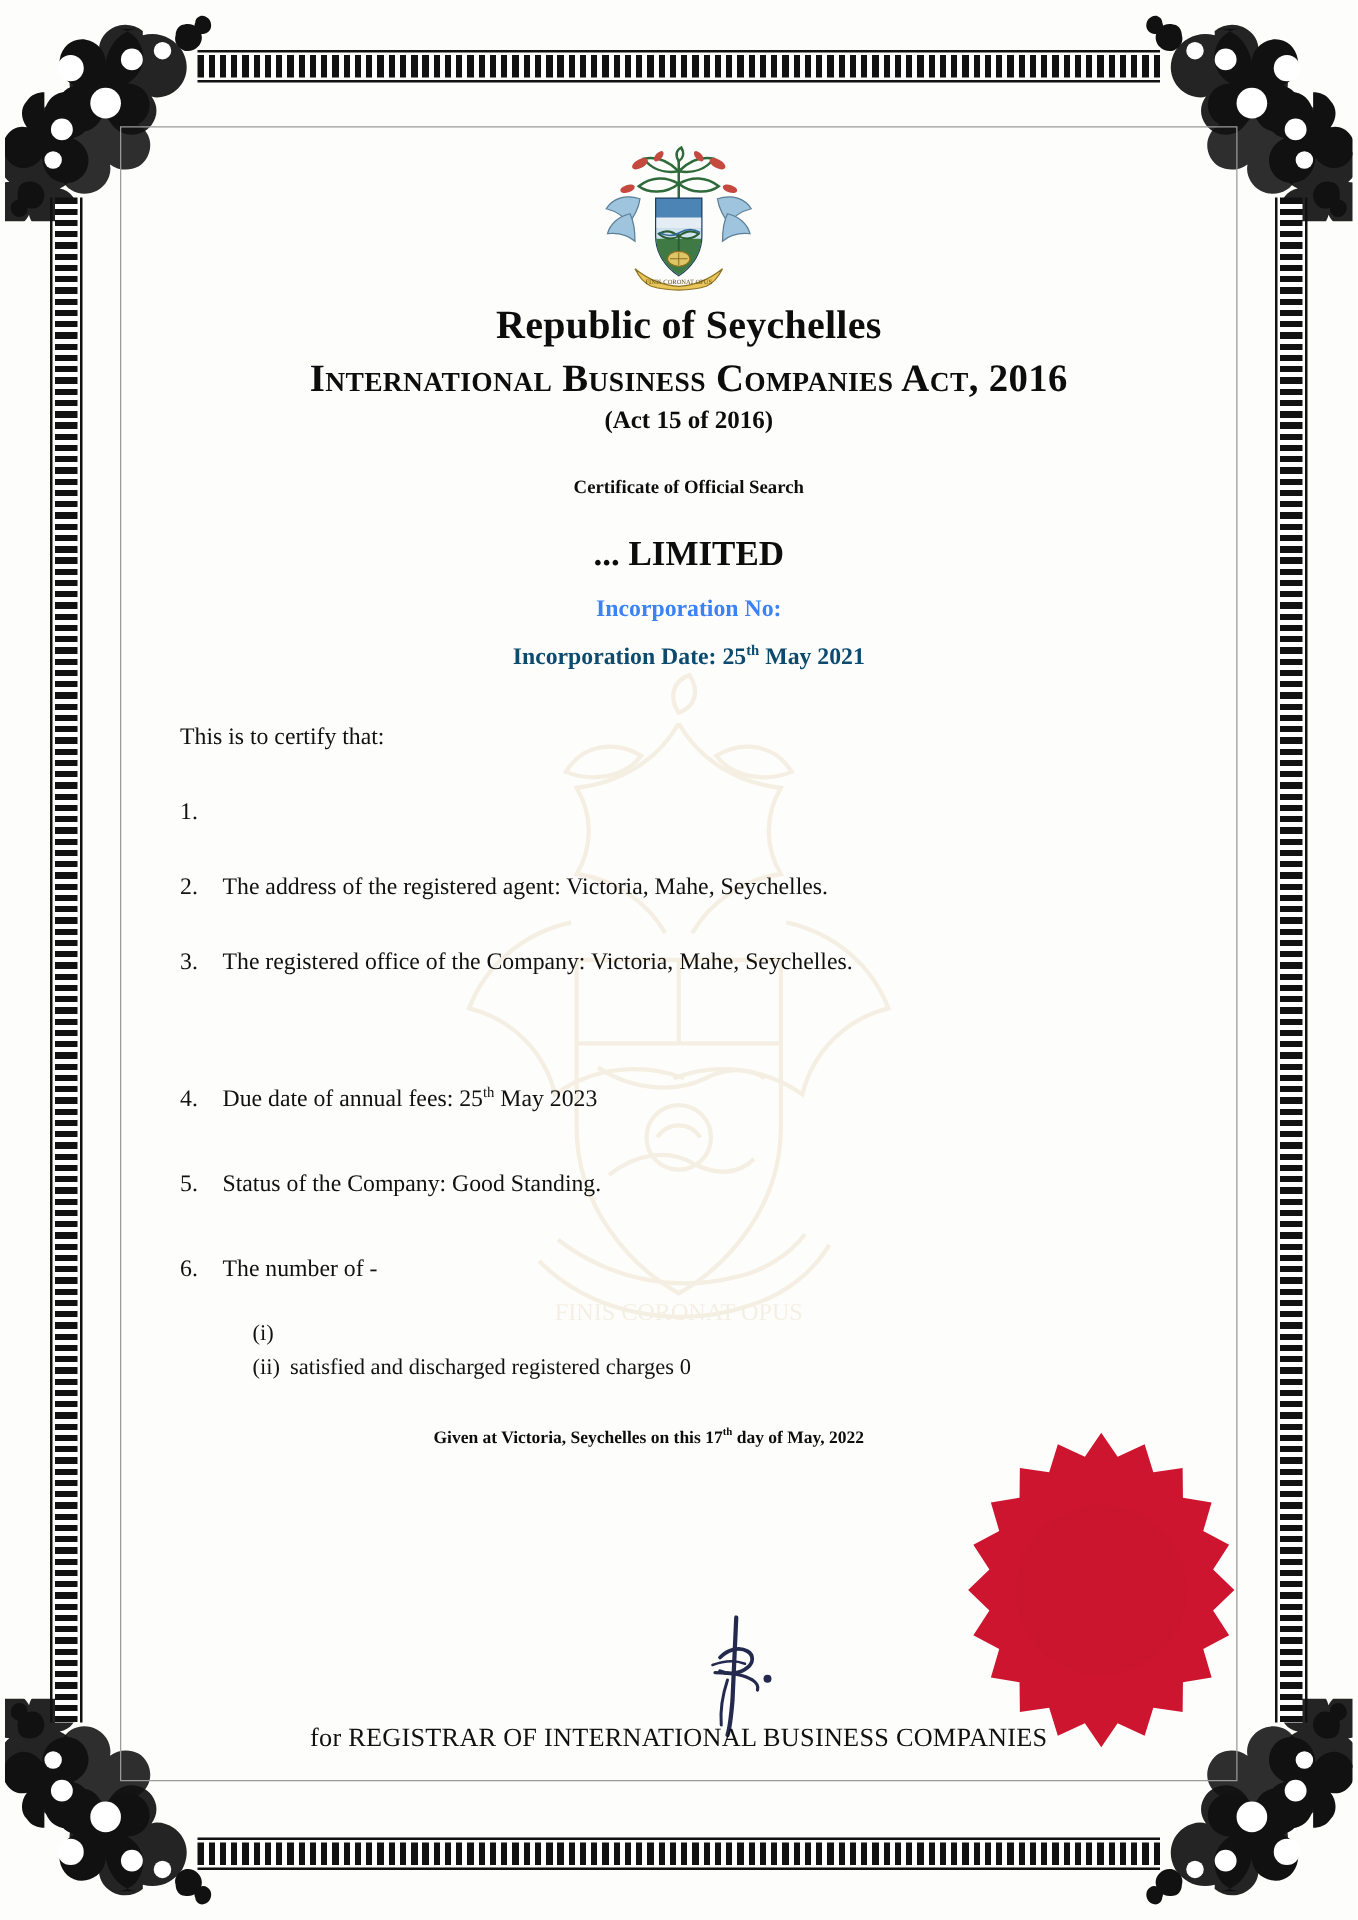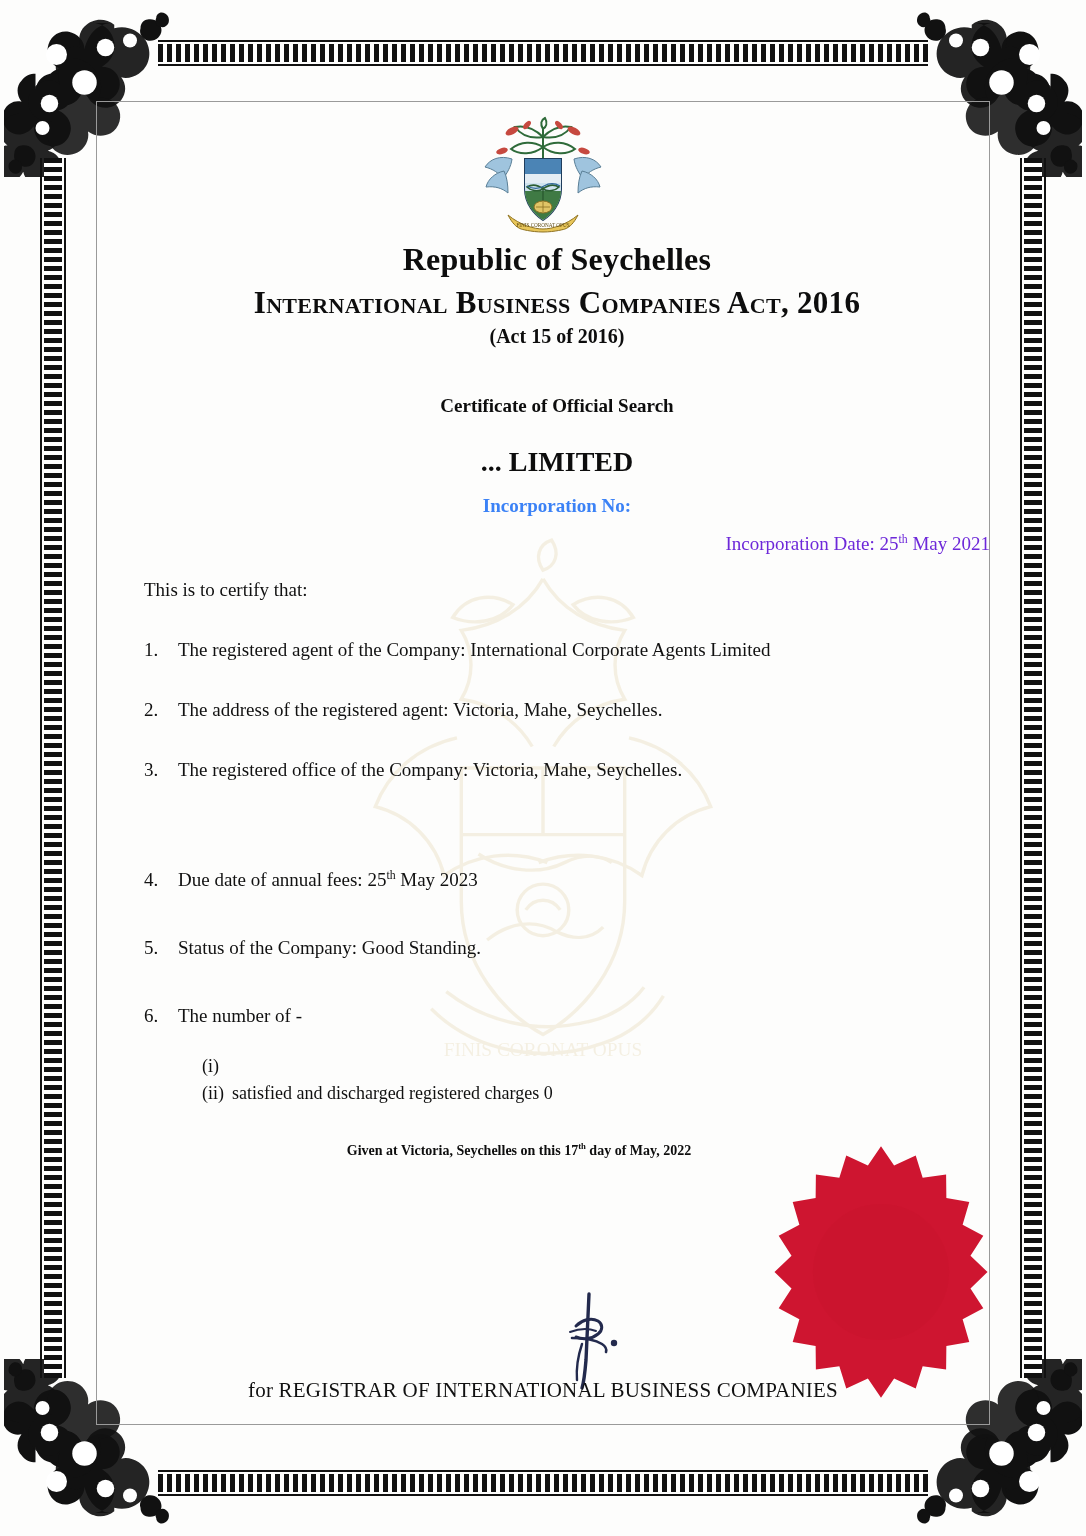--- a/index.html
+++ b/index.html
@@ -46,29 +46,29 @@
   .content{position:absolute;left:96px;top:101px;width:894px;height:1324px;}
 
   .crest{position:absolute;left:50%;top:14px;transform:translateX(-50%);
     width:130px;height:118px;}
   .crest svg{width:100%;height:100%;display:block;}
 
   .watermark{position:absolute;left:50%;top:430px;transform:translateX(-50%);
     width:430px;height:560px;opacity:.16;pointer-events:none;}
   .watermark svg{width:100%;height:100%;display:block;}
 
-  .titles{position:absolute;left:0;right:0;top:140px;text-align:center;padding-left:28px;}
+  .titles{position:absolute;left:0;right:12px;top:140px;text-align:center;padding-left:28px;}
   .t-main{font-size:32px;font-weight:bold;letter-spacing:.2px;color:#0d0d0d;}
   .t-act{font-size:31px;font-weight:bold;margin-top:7px;color:#0d0d0d;
     font-variant:small-caps;letter-spacing:.3px;}
   .t-sub{font-size:20px;font-weight:bold;margin-top:4px;color:#0d0d0d;}
-  .t-cert{font-size:19px;font-weight:bold;margin-top:47px;color:#0d0d0d;}
+  .t-cert{font-size:15px;font-weight:bold;margin-top:34px;color:#0d0d0d;}
   .t-company{font-size:28px;font-weight:bold;margin-top:29px;color:#0d0d0d;position:relative;}
   .t-incno{font-size:19px;font-weight:bold;margin-top:17px;color:#3b82f6;}
-  .t-incdate{font-size:19px;font-weight:normal;margin-top:16px;color:#6d28d9;text-align:right;}
+  .t-incdate{font-size:19px;font-weight:bold;margin-top:16px;color:#0c4a6e;}
   sup{font-size:.62em;vertical-align:super;line-height:0;}
 
   .body{position:absolute;left:48px;right:40px;top:478px;}
   .lead{font-size:19px;color:#111;}
   ol.items{list-style:none;margin:0;padding:0;margin-top:38px;}
   ol.items>li{font-size:19px;color:#111;display:flex;align-items:baseline;}
   ol.items>li .num{width:34px;flex:0 0 34px;}
   .gap-a{margin-top:38px;}
   .gap-b{margin-top:46px;}
   .gap-c{margin-top:88px;}
@@ -291,21 +291,20 @@
         <span>May 2021</span>
       </div>
     </div>
 
     <div class="body">
       <div class="lead">This is to certify that:</div>
 
       <ol class="items">
         <li>
           <span class="num">1.</span>
-          <span>The registered agent of the Company: International Corporate Agents Limited</span>
         </li>
         <li class="gap-a">
           <span class="num">2.</span>
           <span>The address of the registered agent: Victoria, Mahe, Seychelles.</span>
         </li>
         <li class="gap-a">
           <span class="num">3.</span>
           <span>The registered office of the Company: Victoria, Mahe, Seychelles.</span>
         </li>
         <li class="gap-c">

